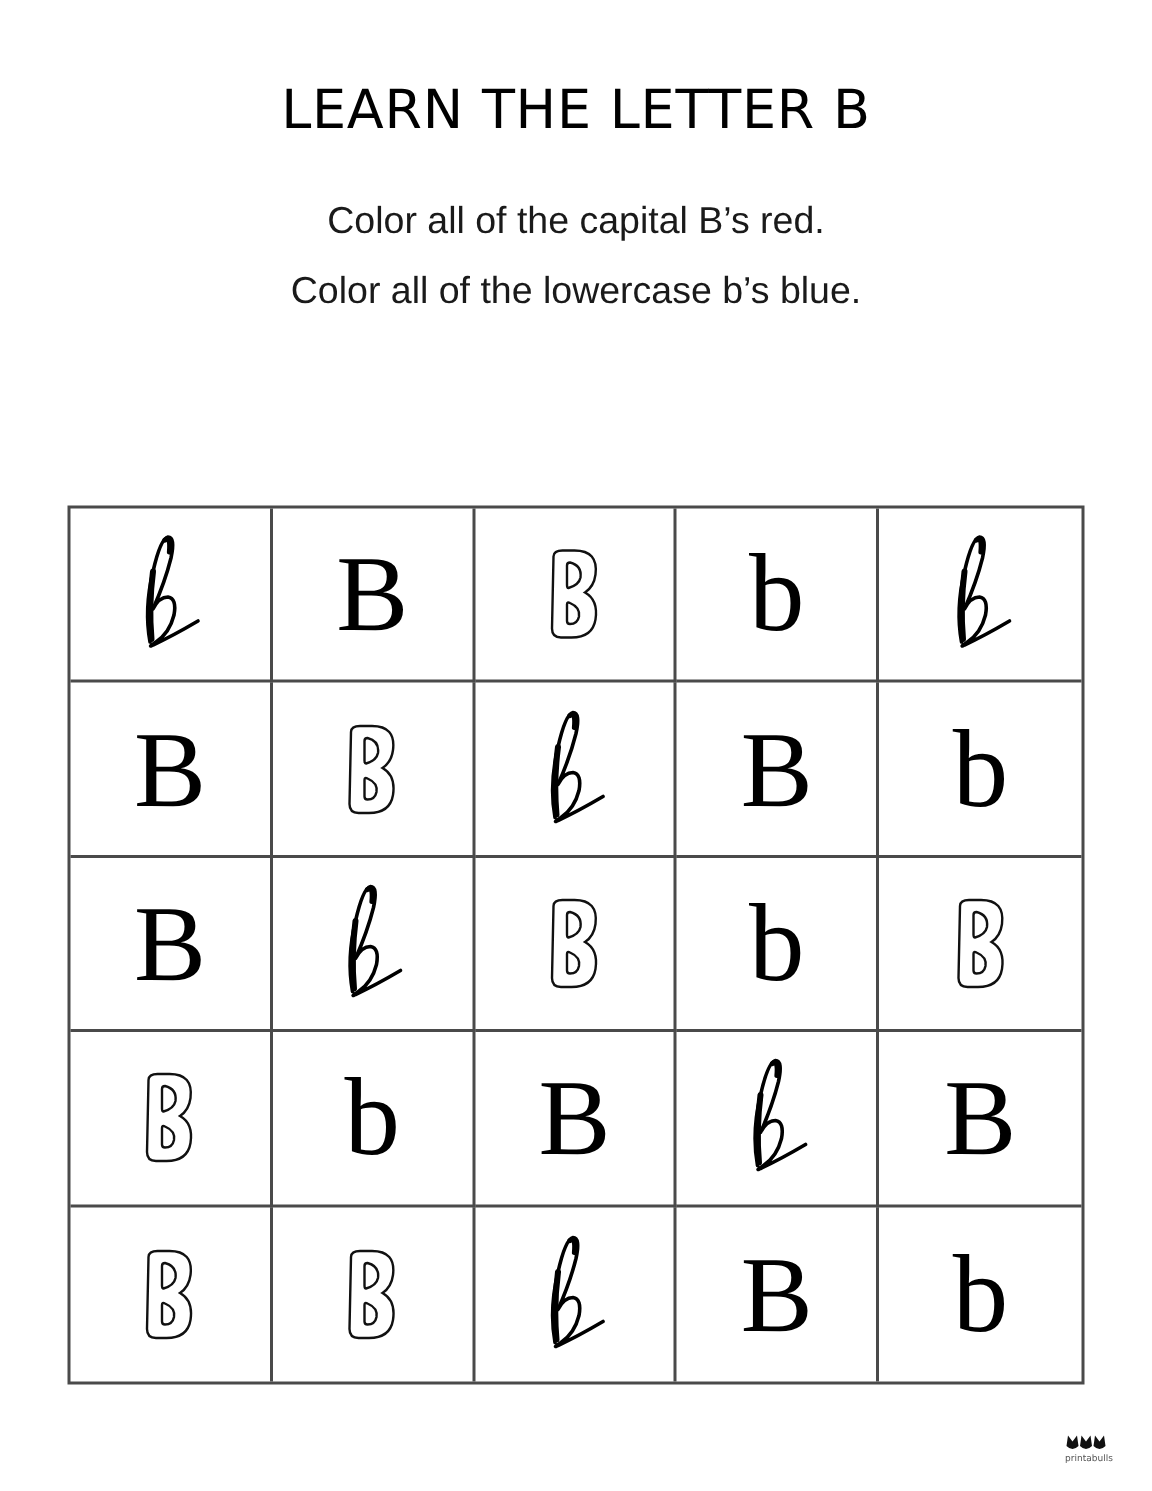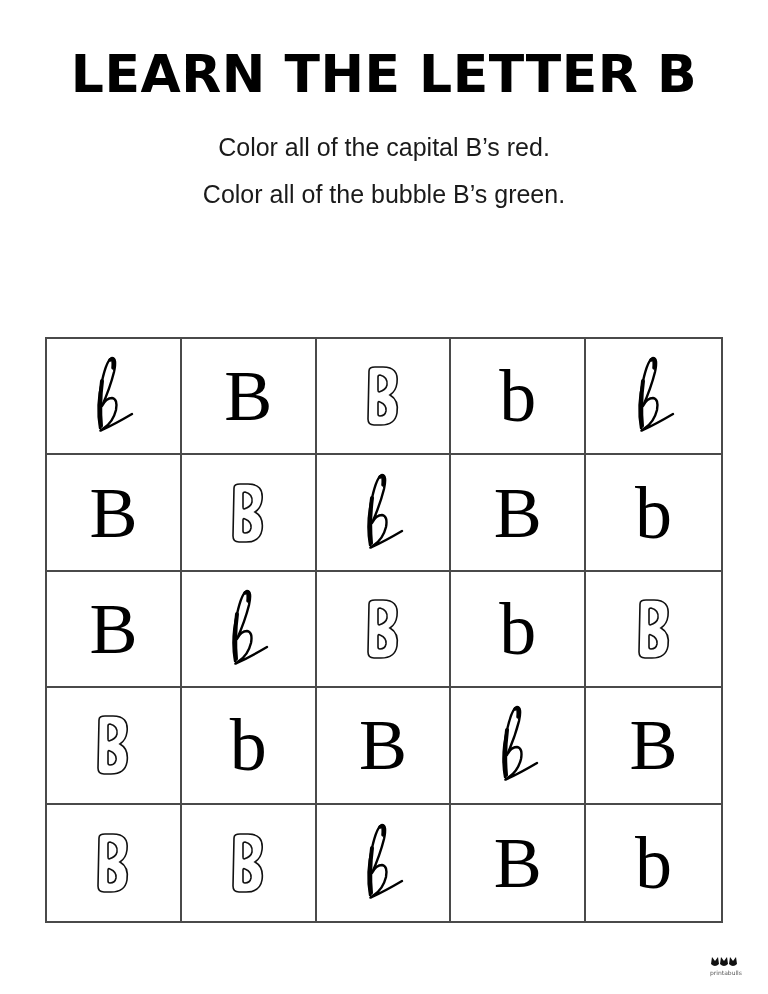--- a/index.html
+++ b/index.html
@@ -1,37 +1,37 @@
 <!DOCTYPE html>
 <html><head>
 <meta charset="utf-8">
 <style>
   html, body { margin: 0; padding: 0; background: #ffffff; }
   body { width: 768px; height: 994px; position: relative; overflow: hidden; font-family: "Liberation Sans", sans-serif; color: #000; }
-  .title { position: absolute; left: 0; top: 40px; width: 768px; text-align: center; font-family: "DejaVu Sans", sans-serif; font-weight: bold; font-size: 52px; letter-spacing: 0.5px; line-height: 68px; margin: 0; }
+  .title { position: absolute; left: 0; top: 40px; width: 768px; text-align: center; font-family: "DejaVu Sans", sans-serif; font-weight: normal; font-size: 36px; letter-spacing: 0.5px; line-height: 68px; margin: 0; }
   .instructions { position: absolute; left: 0; top: 124px; width: 768px; text-align: center; }
   .instr-line { font-family: "Liberation Sans", sans-serif; font-size: 25px; line-height: 46.5px; color: #1a1a1a; font-weight: normal; }
   .grid { position: absolute; left: 45px; top: 337px; width: 678px; height: 586px; border: 2px solid #4a4a4a; box-sizing: border-box; display: grid; grid-template-columns: repeat(5, 1fr); grid-template-rows: repeat(5, 1fr); }
   .cell { border-right: 2px solid #4a4a4a; border-bottom: 2px solid #4a4a4a; display: flex; align-items: center; justify-content: center; box-sizing: border-box; }
   .cell:nth-child(5n) { border-right: none; }
   .cell:nth-child(n+21) { border-bottom: none; }
   .glyph { display: block; }
   .serif-cap, .serif-low { font-family: "Liberation Serif", serif; font-size: 72px; line-height: 1; color: #000; }
   .serif-low { font-size: 74px; }
   .logo { position: absolute; left: 708px; top: 956px; width: 36px; height: 22px; }
   .logo-text { position: absolute; left: 0; top: 13px; width: 36px; text-align: center; font-size: 6px; color: #555; font-family: "DejaVu Sans", sans-serif; }
 </style>
 </head>
 <body>
 
 <h1 class="title">LEARN THE LETTER B</h1>
 
 <div class="instructions">
   <div class="instr-line">Color all of the capital B’s red.</div>
-  <div class="instr-line">Color all of the bubble B’s green.</div>
+  <div class="instr-line">Color all of the lowercase b’s blue.</div>
 </div>
 
 <div class="grid" id="letter-grid">
     <div class="cell">
       <svg class="glyph" width="46" height="80" viewBox="0 0 46 80">
         <path d="M10 72 Q6 50 12 25 Q17 3 22 2 Q27 2 24 16 Q20 32 12 50 Q16 42 22 42 Q28 43 26 54 Q23 66 14 72 Q8 76 12 74 Q25 68 42 58" fill="none" stroke="#000" stroke-width="2.4" stroke-linecap="round" stroke-linejoin="round"></path>
         <path d="M12 25 Q9 48 11 70" fill="none" stroke="#000" stroke-width="4" stroke-linecap="round"></path>
         <path d="M20 4 Q24 1 23 12" fill="none" stroke="#000" stroke-width="3.5" stroke-linecap="round"></path>
       </svg>
     </div>

